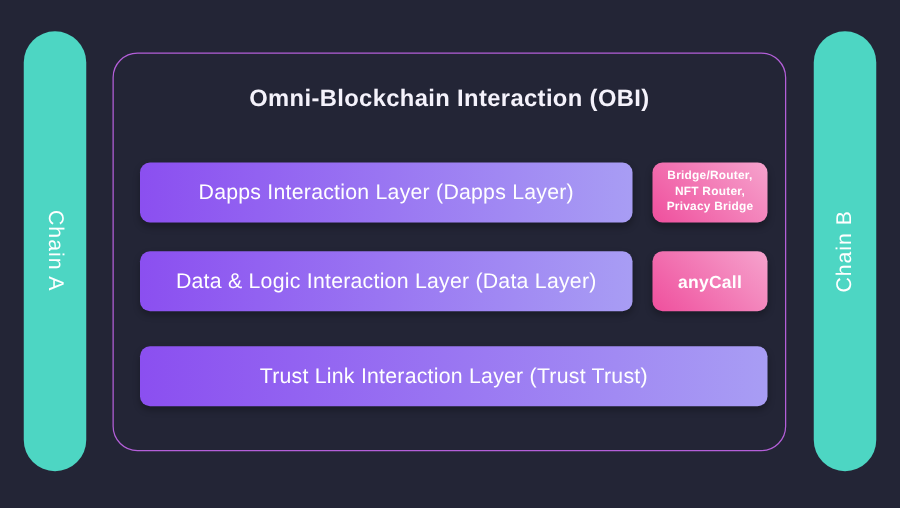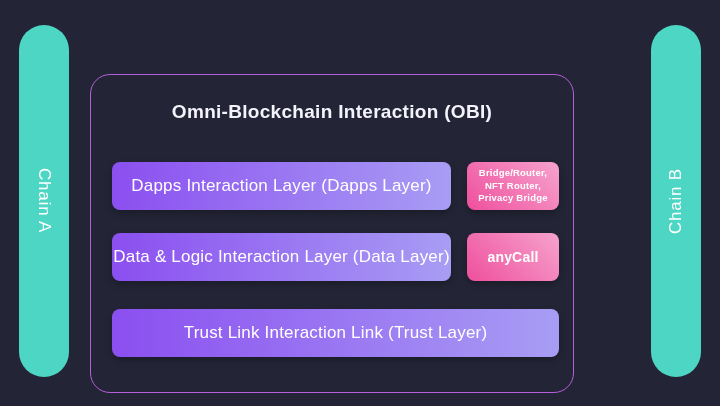--- a/index.html
+++ b/index.html
@@ -28,25 +28,24 @@
     letter-spacing: 0.8px;
     font-weight: 400;
   }
   .vert-down { writing-mode: vertical-rl; }                      
   .vert-up   { writing-mode: vertical-rl; transform: rotate(180deg); } 
 
   
   .obi-container {
     position: absolute;
     left: 90px; top: 42px;
-    width: 484px; height: 319px;
+    width: 539px; height: 319px;
     border: 1.5px solid var(--border, #b45fd9);
     border-radius: 20px;
     box-sizing: border-box;
-    margin-top: 32px;
   }
   .obi-title {
     position: absolute;
     left: 0; right: 0; top: 26px;
     text-align: center;
     color: var(--text-light, #f4f2fb);
     font-size: 19px;
     font-weight: 600;
     letter-spacing: 0.3px;
   }
@@ -120,16 +119,16 @@
     <div class="layer-bar">
       <span>Data &amp; Logic Interaction Layer (Data Layer)</span>
     </div>
     <div class="side-box">
       <span class="line">anyCall</span>
     </div>
   </div>
 
   <div class="layer-row row-2">
     <div class="layer-bar">
-      <span>Trust Link Interaction Link (Trust Layer)</span>
+      <span>Trust Link Interaction Layer (Trust Trust)</span>
     </div>
   </div>
 </div>
 
 </body></html>

